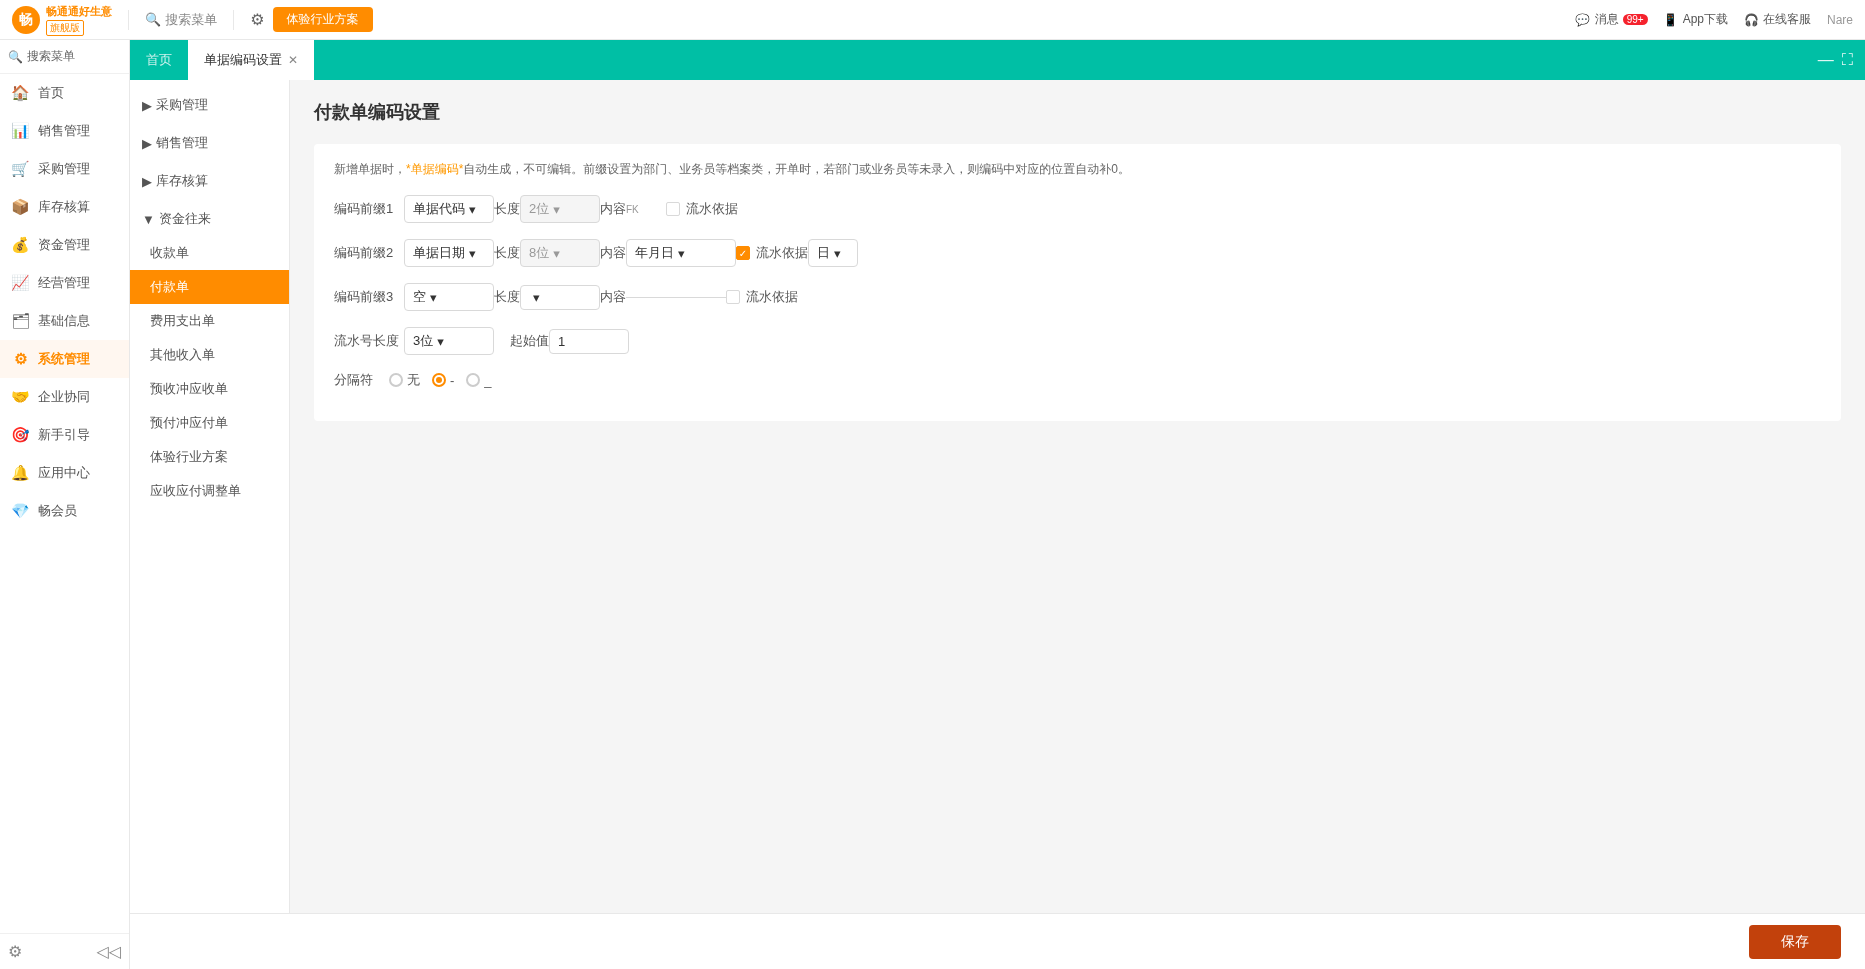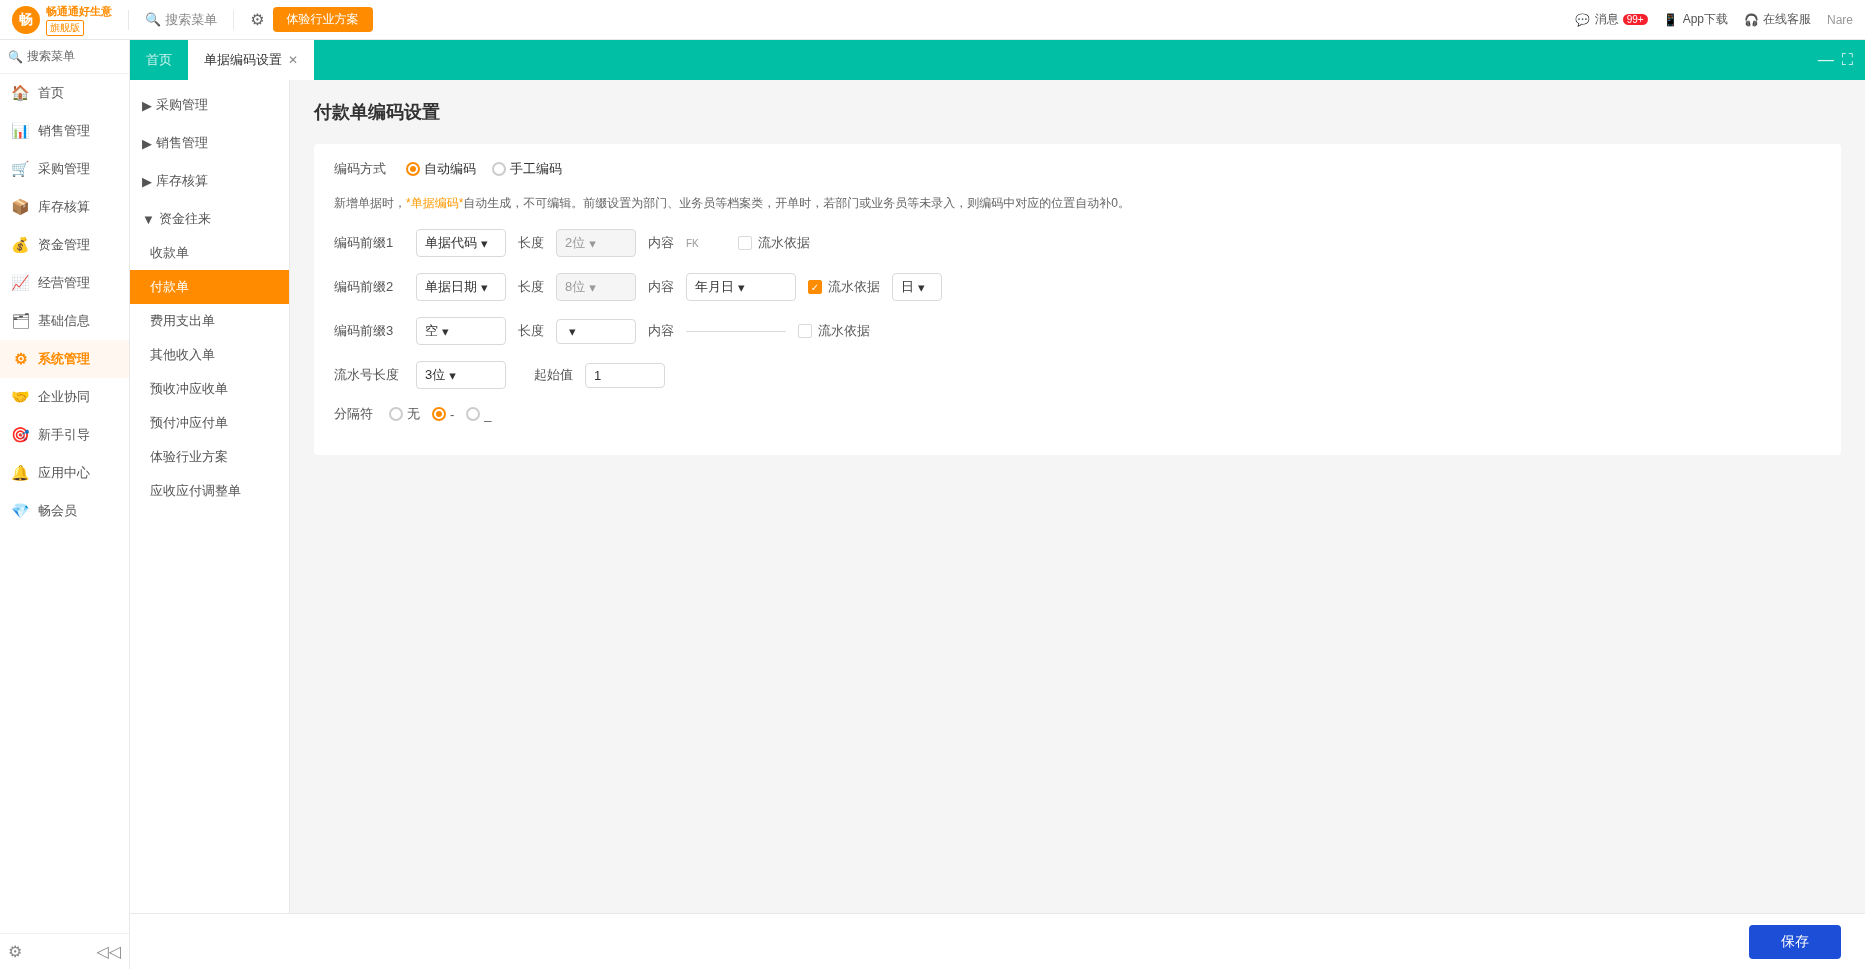--- a/index.html
+++ b/index.html
@@ -66,42 +66,42 @@
 
     
     .preview-box { border: 2px dashed #ffb84d; background: #fff8f0; border-radius: 4px; padding: 16px 24px; display: inline-block; margin-bottom: 20px; }
     .preview-code { font-size: 22px; font-weight: bold; color: #333; text-align: center; }
     .preview-desc { font-size: 12px; color: #888; text-align: center; margin-top: 4px; }
 
     .autofill-row { display: flex; align-items: center; gap: 6px; margin-bottom: 20px; }
     .checkbox-item { width: 14px; height: 14px; border: 1px solid #ccc; cursor: pointer; }
 
     
-    .form-row { display: flex; align-items: center; gap: 12px; margin-bottom: 16px; flex-wrap: wrap; }
+    .form-row { display: flex; align-items: center; margin-bottom: 16px; flex-wrap: wrap; }
     .form-label { width: 70px; color: #555; font-size: 13px; }
     .form-select { border: 1px solid #d9d9d9; border-radius: 4px; padding: 4px 8px; font-size: 13px; background: #fff; display: flex; align-items: center; gap: 4px; cursor: pointer; min-width: 90px; }
     .form-select-wide { min-width: 110px; }
     .form-input { border: 1px solid #d9d9d9; border-radius: 4px; padding: 4px 8px; font-size: 13px; background: #fff; min-width: 60px; color: #333; }
     .length-label { color: #555; font-size: 13px; }
     .content-label { color: #555; font-size: 13px; }
     .content-value { color: #999; font-size: 10px; min-width: 40px; }
     .checkbox-label { display: flex; align-items: center; gap: 6px; font-size: 13px; color: #555; cursor: pointer; }
     .checkbox-box { width: 14px; height: 14px; border: 1px solid #d9d9d9; border-radius: 2px; background: #fff; display: flex; align-items: center; justify-content: center; }
     .checkbox-box.checked { background: #ff8c00; border-color: #ff8c00; color: #fff; font-size: 10px; }
     .day-select { border: 1px solid #d9d9d9; border-radius: 4px; padding: 4px 8px; font-size: 13px; background: #fff; min-width: 50px; display: flex; align-items: center; gap: 4px; cursor: pointer; }
 
     
     .sep-row { display: flex; align-items: center; gap: 16px; margin-bottom: 16px; }
     .sep-label { color: #555; font-size: 13px; }
     .sep-options { display: flex; align-items: center; gap: 12px; }
     .sep-radio { display: flex; align-items: center; gap: 4px; font-size: 13px; color: #555; cursor: pointer; }
 
     
     .bottom-bar { height: 56px; background: #fff; border-top: 1px solid #e8e8e8; display: flex; align-items: center; justify-content: flex-end; padding: 0 24px; flex-shrink: 0; }
-    .save-btn { background: #1d4ed8; color: #fff; border: none; padding: 8px 32px; border-radius: 4px; font-size: 14px; cursor: pointer; }
+    .save-btn { background: #c2410c; color: #fff; border: none; padding: 8px 32px; border-radius: 4px; font-size: 14px; cursor: pointer; }
   </style>
 </head>
 <body>
 
 <div class="topbar">
   <div class="topbar-left">
     <div class="topbar-logo">
       <div class="logo-icon">畅</div>
       <div>
         <div style="font-size:11px;color:#ff8c00;font-weight:bold;">畅通通好生意</div>
@@ -249,33 +249,20 @@
           <div class="sub-sidebar-item">体验行业方案</div>
           <div class="sub-sidebar-item">应收应付调整单</div>
         </div>
       </div>
 
       <div class="main-content">
         <div class="page-title">付款单编码设置</div>
 
         <div class="section-box">
           
-          <div class="encoding-method">
-            <span class="encoding-label">编码方式</span>
-            <div class="radio-group">
-              <label class="radio-item">
-                <div class="radio-circle checked"></div>
-                <span>自动编码</span>
-              </label>
-              <label class="radio-item">
-                <div class="radio-circle unchecked"></div>
-                <span>手工编码</span>
-              </label>
-            </div>
-          </div>
 
           
           <div class="info-text">
             新增单据时，<span>*单据编码*</span>自动生成，不可编辑。前缀设置为部门、业务员等档案类，开单时，若部门或业务员等未录入，则编码中对应的位置自动补0。
           </div>
 
           
 
           
 

